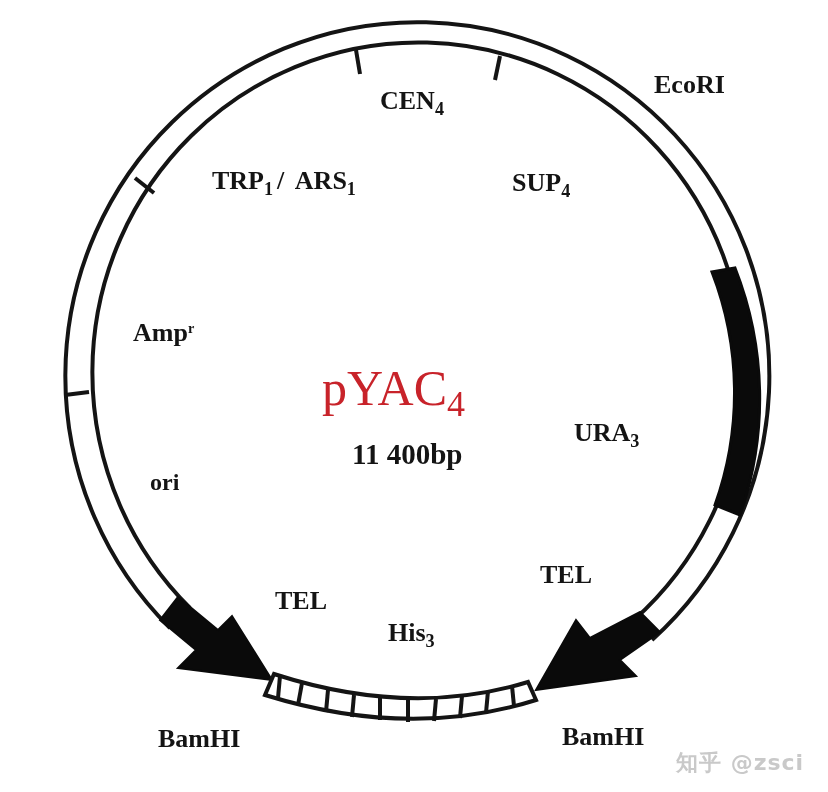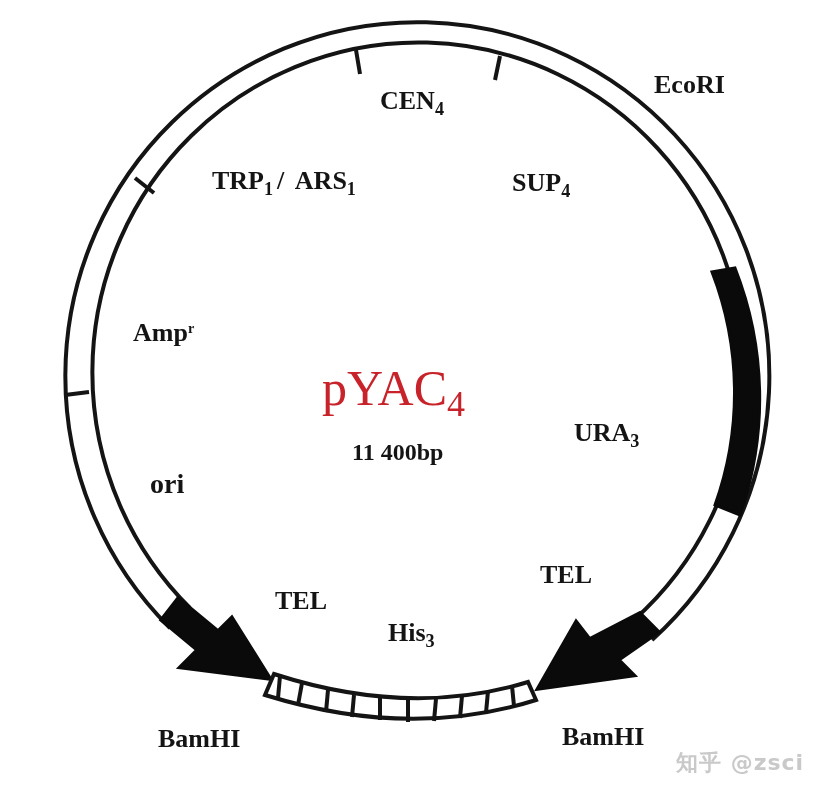--- a/index.html
+++ b/index.html
@@ -3,21 +3,21 @@
 <meta charset="utf-8">
 <style>
   html, body { margin: 0; padding: 0; background: #ffffff; }
   body { width: 828px; height: 792px; position: relative; overflow: hidden; }
   #diagram { position: absolute; left: 0; top: 0; width: 828px; height: 792px; }
   .lbl { position: absolute; font-family: "Liberation Serif", "DejaVu Serif", serif; font-weight: bold; color: #141414; white-space: nowrap; line-height: 1; }
   .lbl sub { font-size: 0.7em; vertical-align: -0.35em; font-weight: bold; }
   .lbl sup { font-size: 0.55em; vertical-align: 0.55em; font-weight: bold; }
   .title { color: #c8232a; font-weight: normal; font-size: 50px; }
   .title sub { font-size: 0.72em; vertical-align: -0.3em; font-weight: normal; }
-  .size { font-size: 24px; }
+  .size { font-size: 29px; }
   .g { font-size: 26px; }
   .watermark { position: absolute; font-family: "DejaVu Sans", sans-serif; color: #c9c9c9; font-size: 22px; letter-spacing: 1px; white-space: nowrap; font-weight: bold; }
 </style>
 </head>
 <body>
 
 <svg id="diagram" viewBox="0 0 828 792" xmlns="http://www.w3.org/2000/svg">
 
   <g fill="none" stroke="#141414" stroke-width="4">
 
@@ -62,21 +62,21 @@
 <div class="lbl g" style="left:380px; top:88px;"><span>CEN</span><sub>4</sub></div>
 
 <div class="lbl g" style="left:212px; top:168px;"><span>TRP</span><sub>1</sub><span style="padding:0 4px;">/ </span><span>ARS</span><sub>1</sub></div>
 
 <div class="lbl g" style="left:512px; top:170px;font-family:Liberation Serif, serif;"><span>SUP</span><sub>4</sub></div>
 
 <div class="lbl g" style="left:654px; top:72px;">EcoRI</div>
 
 <div class="lbl" style="left:133px; top:320px; font-size:26px;"><span>Amp</span><sup>r</sup></div>
 
-<div class="lbl" style="left:150px; top:470px; font-size:28px;">ori</div>
+<div class="lbl" style="left:150px; top:470px; font-size:24px;">ori</div>
 
 <div class="lbl g" style="left:574px; top:402px;margin-top:18px;"><span>URA</span><sub>3</sub></div>
 
 <div class="lbl g" style="left:540px; top:562px;">TEL</div>
 
 <div class="lbl g" style="left:275px; top:588px;">TEL</div>
 
 <div class="lbl g" style="left:388px; top:620px;"><span>His</span><sub>3</sub></div>
 
 <div class="lbl g" style="left:158px; top:726px;">BamHI</div>

